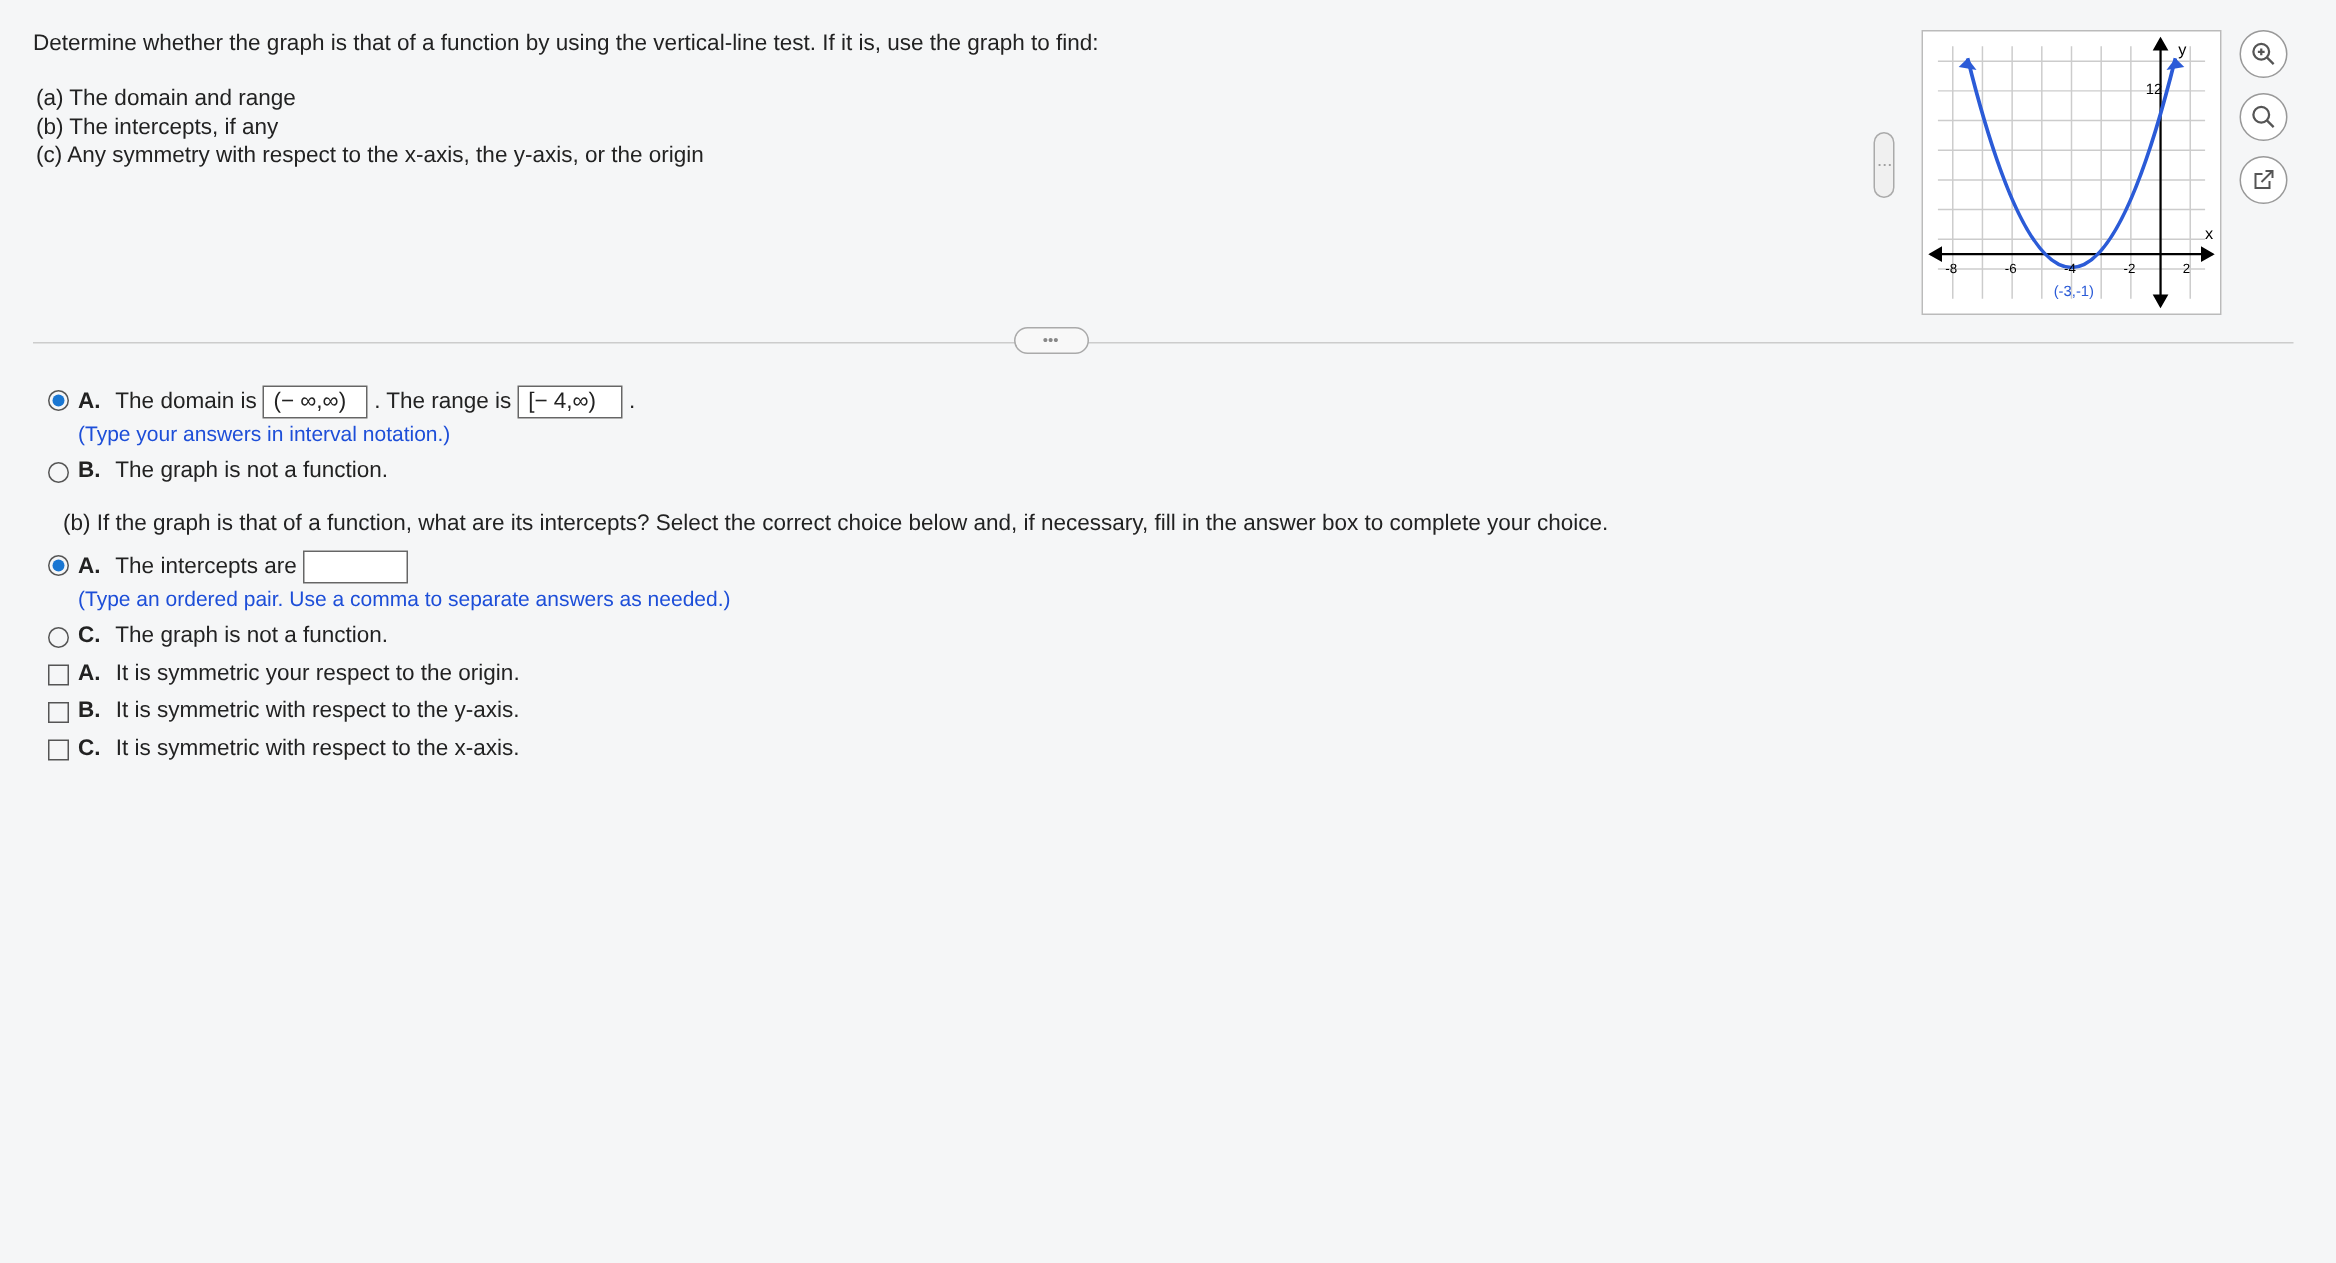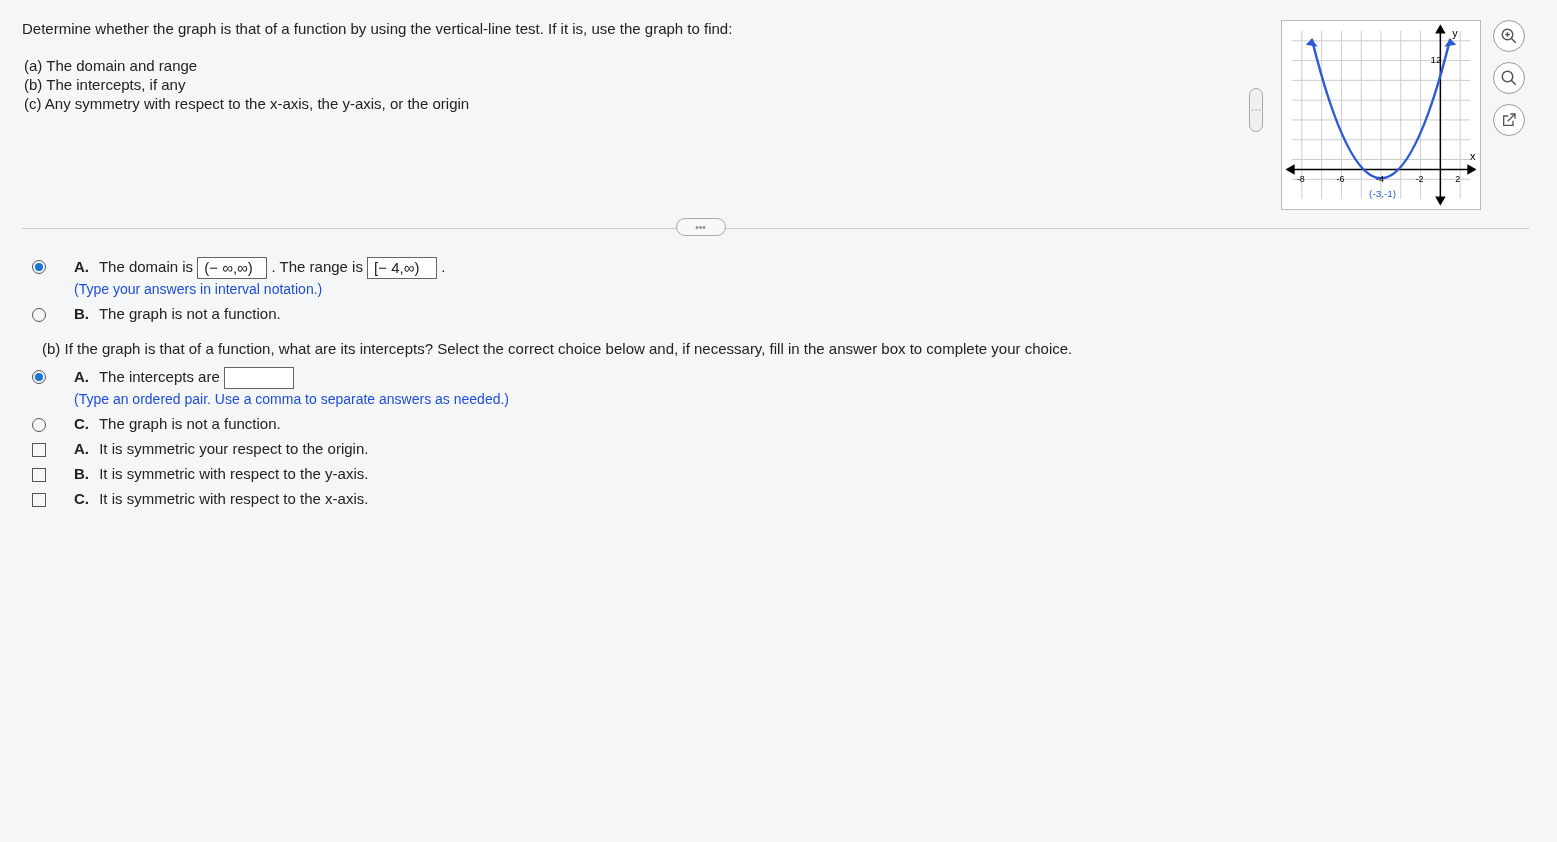--- a/index.html
+++ b/index.html
@@ -60,21 +60,21 @@
     border-top: 1px solid #ccc;
   }
   .divider-pill {
     position:absolute; left:50%; top:-11px; transform:translateX(-100px);
     width:50px; height:18px; border:1px solid #aaa; border-radius:10px;
     background:#f8f8f8; font-size:10px; color:#888;
     display:flex; align-items:center; justify-content:center;
   }
   .choice-block { margin: 6px 0 6px 10px; }
   .choice-row {
-    display:flex; align-items:flex-start; gap:28px;
+    display:flex; align-items:flex-start; gap:6px;
     margin: 8px 0;
   }
   .radio {
     width:14px; height:14px; border:1.5px solid #555; border-radius:50%;
     margin-top:3px; display:flex; align-items:center; justify-content:center;
     flex-shrink:0;
   }
   .radio.selected::after {
     content:""; width:8px; height:8px; border-radius:50%; background:#1976d2;
   }

